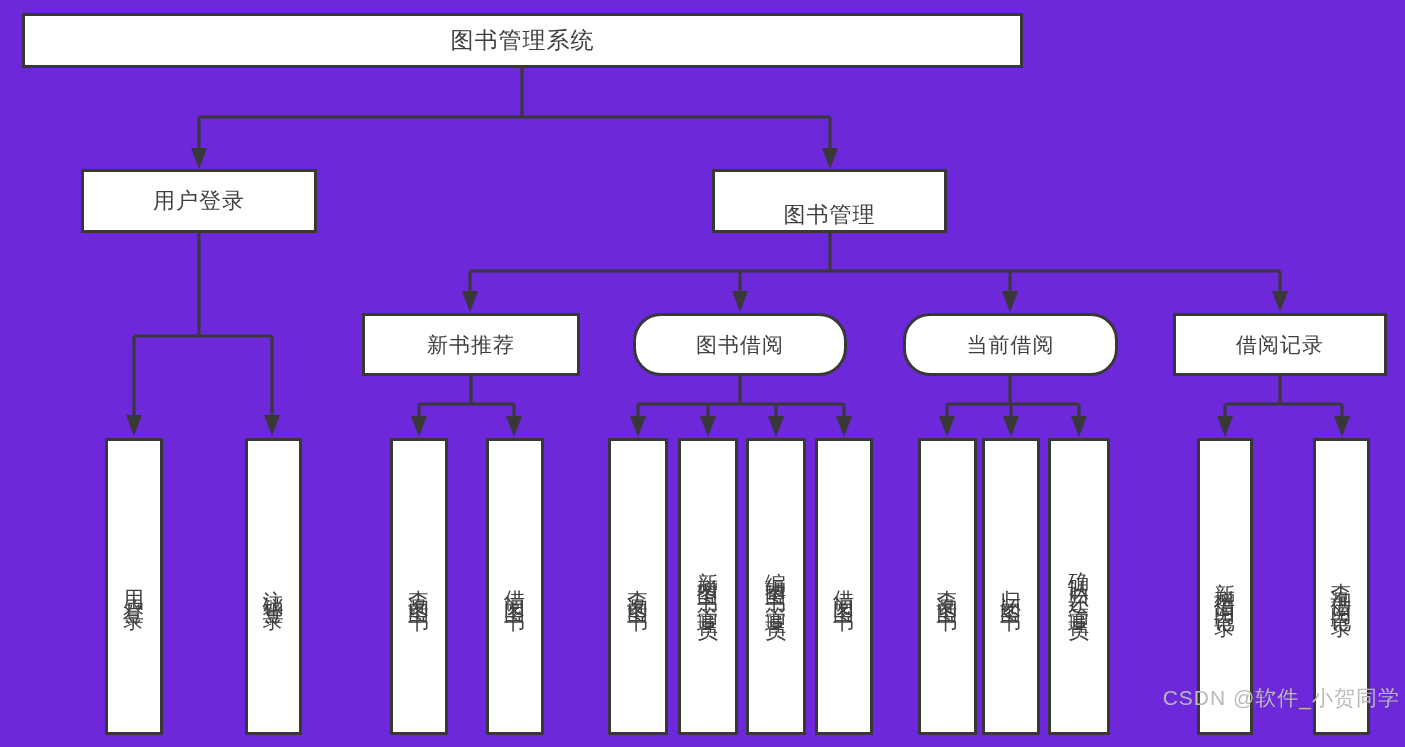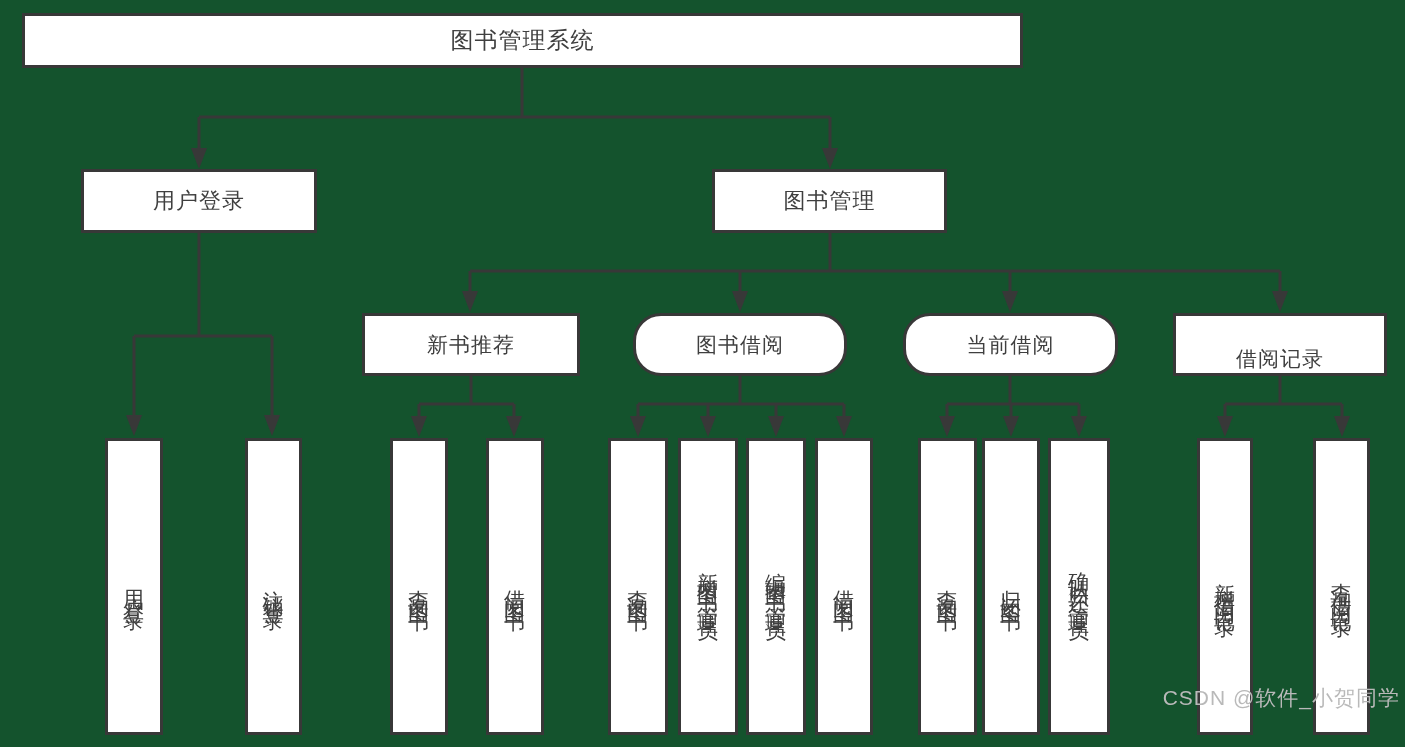--- a/index.html
+++ b/index.html
@@ -4,21 +4,21 @@
 <style>
   html, body {
     margin: 0;
     padding: 0;
     background: #ffffff;
   }
   #canvas {
     position: relative;
     width: 1405px;
     height: 747px;
-    background: #14532d;
+    background: #6d28d9;
     font-family: "Liberation Sans", "DejaVu Sans", sans-serif;
     overflow: hidden;
   }
   #connectors {
     position: absolute;
     left: 0;
     top: 0;
     z-index: 1;
   }
   .hbox {
@@ -132,34 +132,34 @@
     </g>
   </svg>
 
   <div class="hbox root-label" style="left:22px; top:13px; width:1001px; height:55px;">
     <span>图书管理系统</span>
   </div>
 
   <div class="hbox l2-label" style="left:81px; top:169px; width:236px; height:64px;">
     <span>用户登录</span>
   </div>
-  <div class="hbox l2-label" style="left:712px; top:169px; width:235px; height:64px;">
+  <div class="hbox l2-label" style="left:712px; top:169px; width:235px; height:64px;align-items:flex-end;">
     <span>图书管理</span>
   </div>
 
   <div class="hbox l3-label" style="left:362px; top:313px; width:218px; height:63px;text-align:right;">
     <span>新书推荐</span>
   </div>
   <div class="hbox l3-label" style="left:633px; top:313px; width:214px; height:63px;border-radius:28px;">
     <span>图书借阅</span>
   </div>
   <div class="hbox l3-label" style="left:903px; top:313px; width:215px; height:63px;border-radius:27px;">
     <span>当前借阅</span>
   </div>
-  <div class="hbox l3-label" style="left:1173px; top:313px; width:214px; height:63px;align-items:flex-end;">
+  <div class="hbox l3-label" style="left:1173px; top:313px; width:214px; height:63px;">
     <span>借阅记录</span>
   </div>
 
   <div class="vbox" style="left:105px; width:58px;">
     <span>用户登录</span>
   </div>
   <div class="vbox" style="left:245px; width:57px;">
     <span>注销登录</span>
   </div>
 

